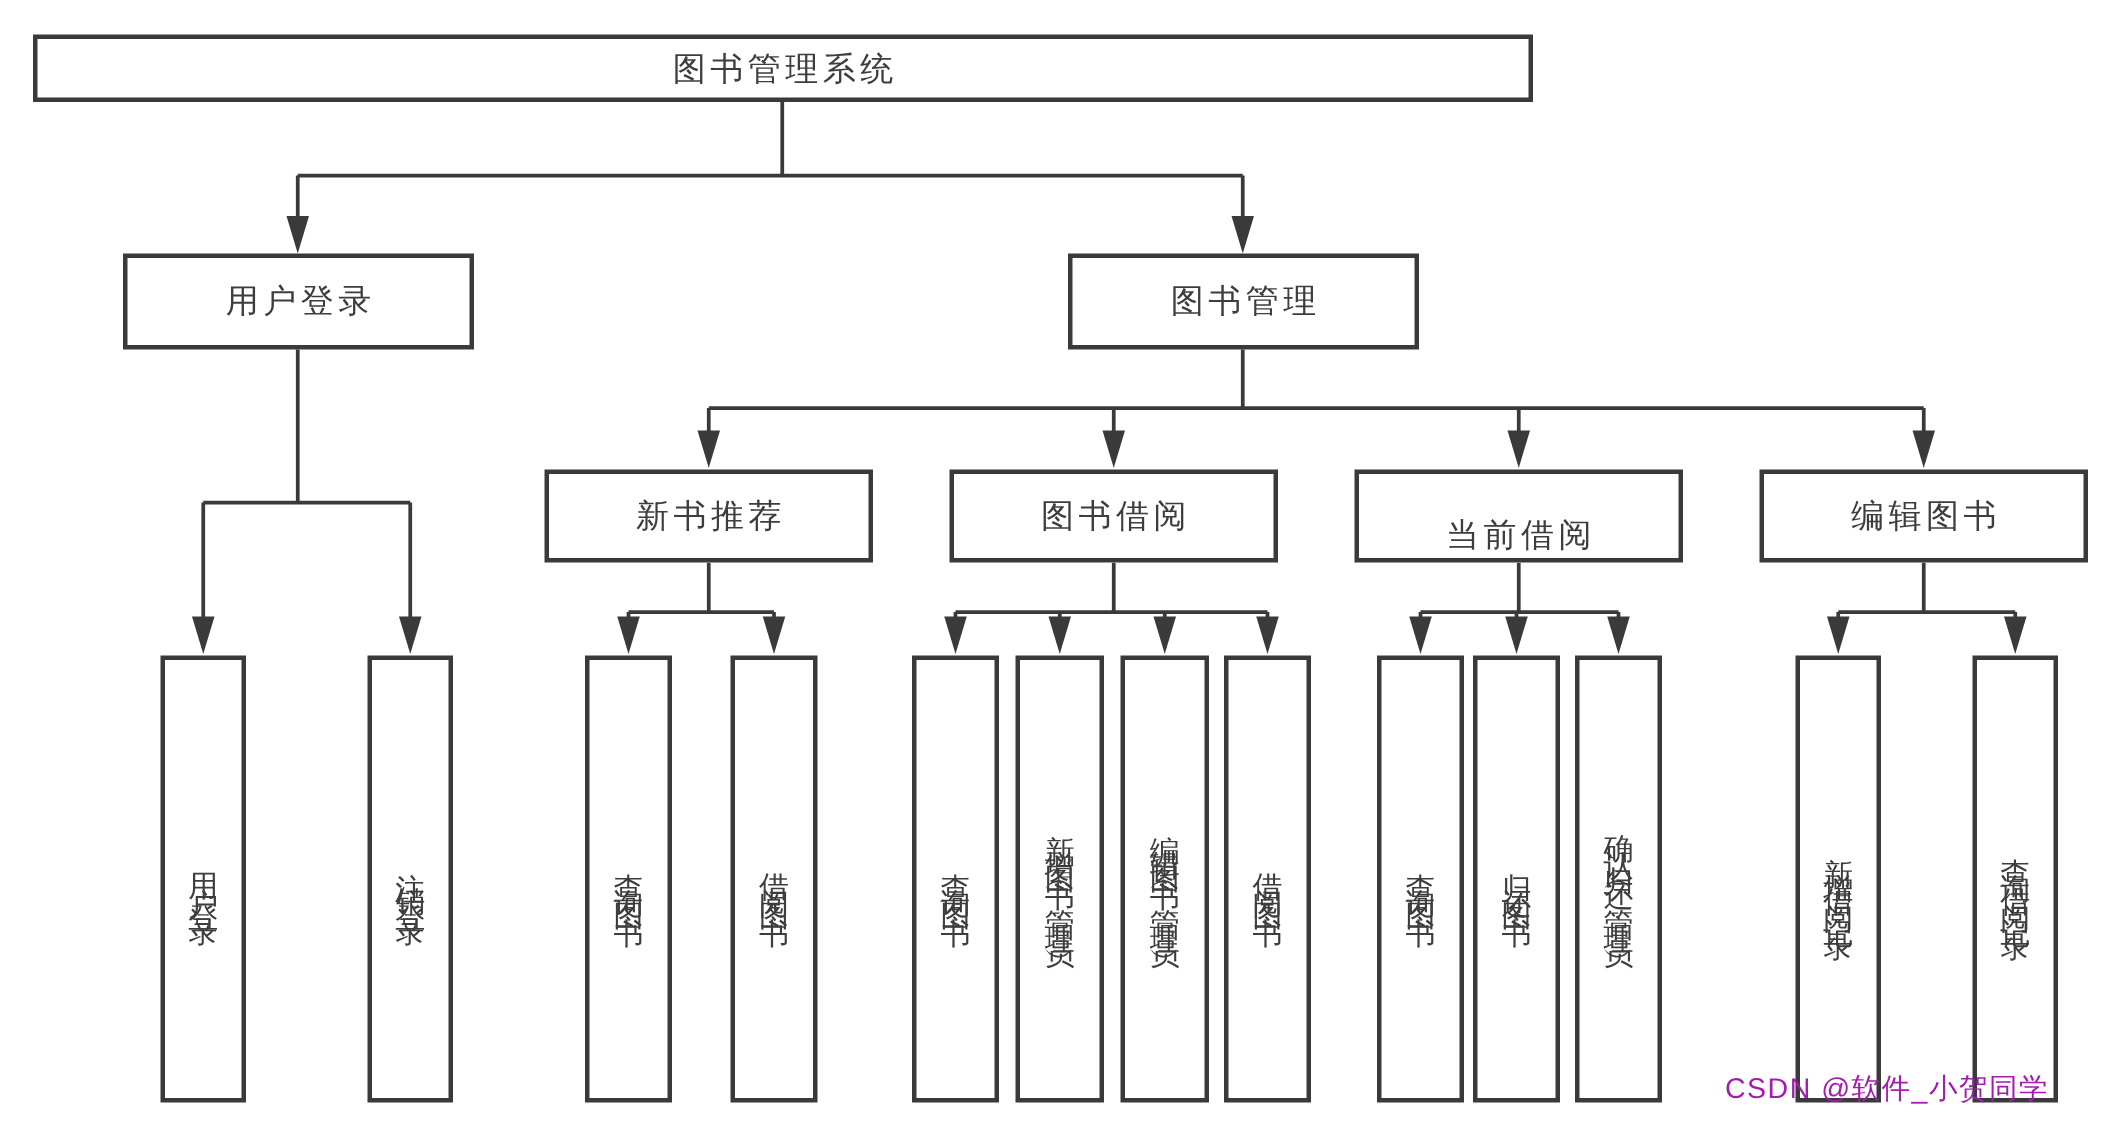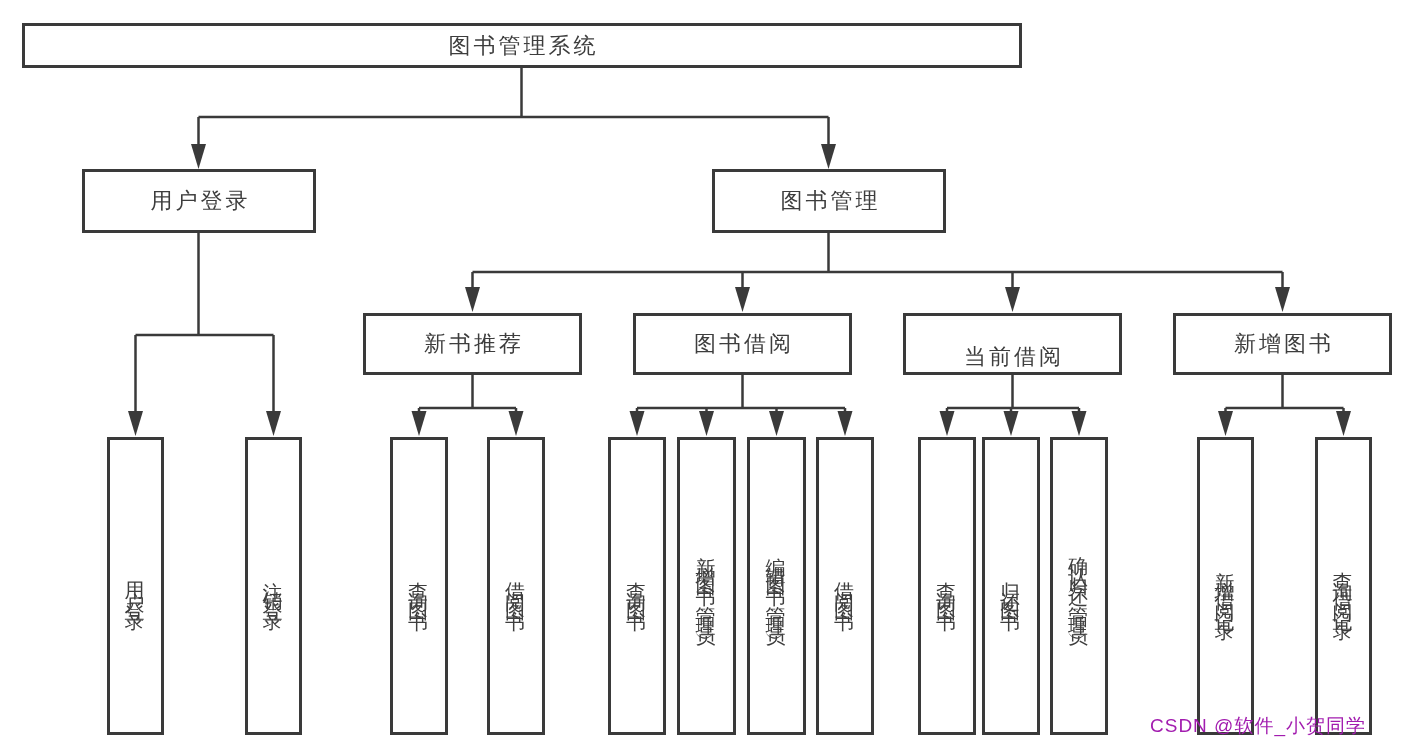--- a/index.html
+++ b/index.html
@@ -156,21 +156,21 @@
   <div class="box hbox b-l3a">
     <span class="lbl">新书推荐</span>
   </div>
   <div class="box hbox b-l3b">
     <span class="lbl">图书借阅</span>
   </div>
   <div class="box hbox b-l3c">
     <span class="lbl">当前借阅</span>
   </div>
   <div class="box hbox b-l3d">
-    <span class="lbl">新增图书</span>
+    <span class="lbl">编辑图书</span>
   </div>
 
   <div class="box vbox b-v1">
     <span class="lbl">用户登录</span>
   </div>
   <div class="box vbox b-v2">
     <span class="lbl">注销登录</span>
   </div>
   <div class="box vbox b-v3">
     <span class="lbl">查询图书</span>

